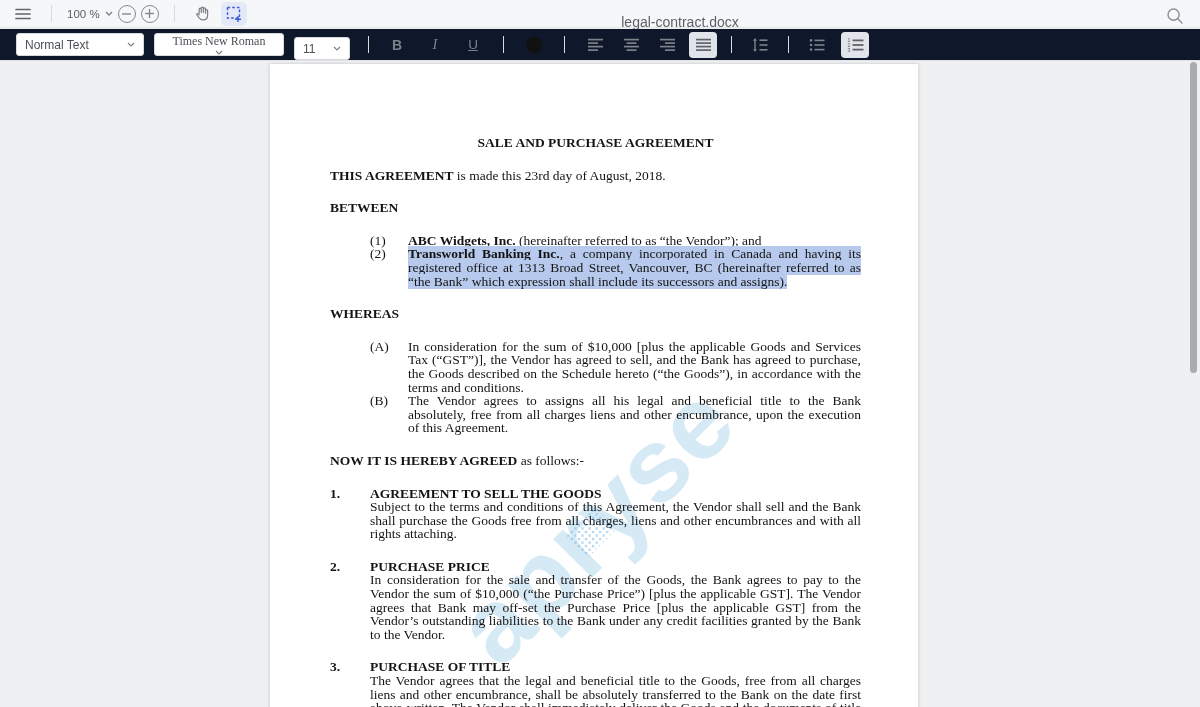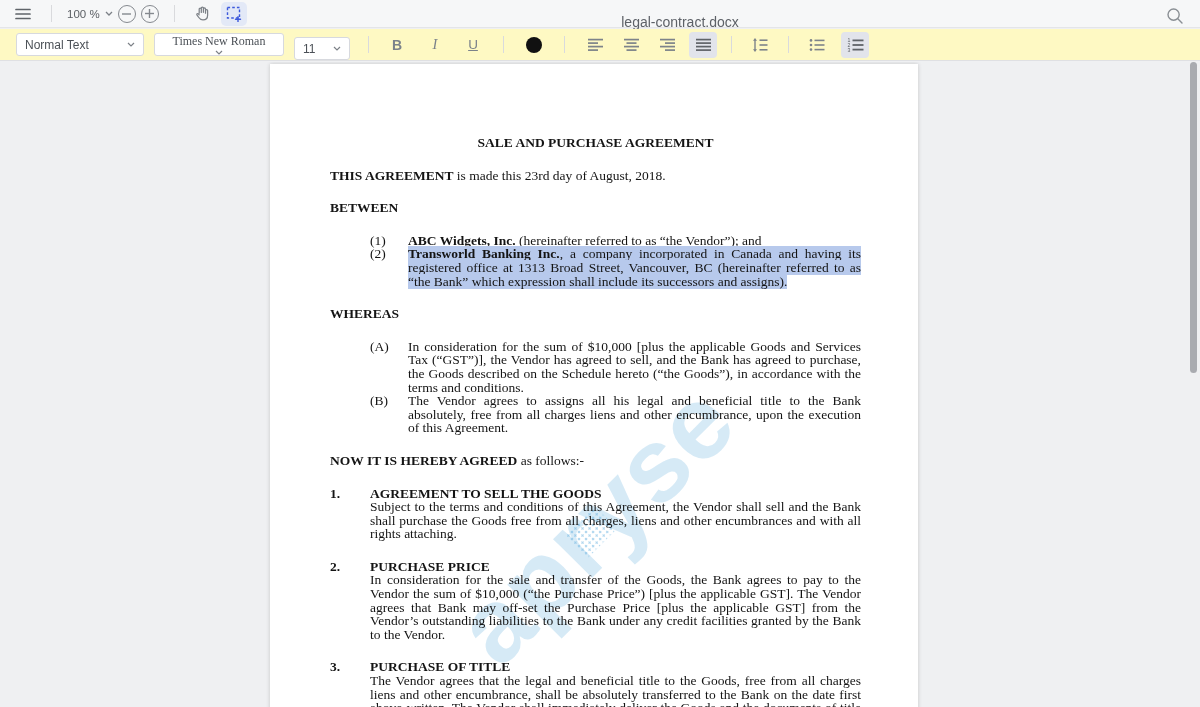--- a/index.html
+++ b/index.html
@@ -23,21 +23,21 @@
                 background:transparent; display:flex; align-items:center;
                 justify-content:center; color:#85898f; cursor:pointer; }
   .doc-title { position:absolute; left:0; right:0; top:0; height:44px;
                display:flex; align-items:center; justify-content:center;
                font-size:14px; color:#5d6167; pointer-events:none;
                padding-left:160px; }
   .search-btn { position:absolute; right:12px; top:4px; }
 
   
   .formatbar { position:absolute; left:0; top:29px; width:1200px; height:32px;
-               background:#fef9c3; border-bottom:1px solid #dfe0e3;
+               background:#0f172a; border-bottom:1px solid #dfe0e3;
                display:flex; align-items:center; padding:0 16px; z-index:5; }
   .select { height:23px; background:#fff; border:1px solid #d7d9de; border-radius:3px;
             display:flex; align-items:center; justify-content:space-between;
             padding:0 8px; font-size:12px; color:#4b5056; cursor:pointer; }
   .sel-style { width:128px; margin-right:10px; }
   .sel-font  { width:130px; margin-right:10px; font-family:"Liberation Serif",serif;flex-direction:column; }
   .sel-size  { width:56px;margin-top:8px; }
   .fmt-btn { display:flex; align-items:center; justify-content:center;
              width:28px; height:26px; border:none; background:transparent;
              border-radius:4px; cursor:pointer; color:#7b828a; }

